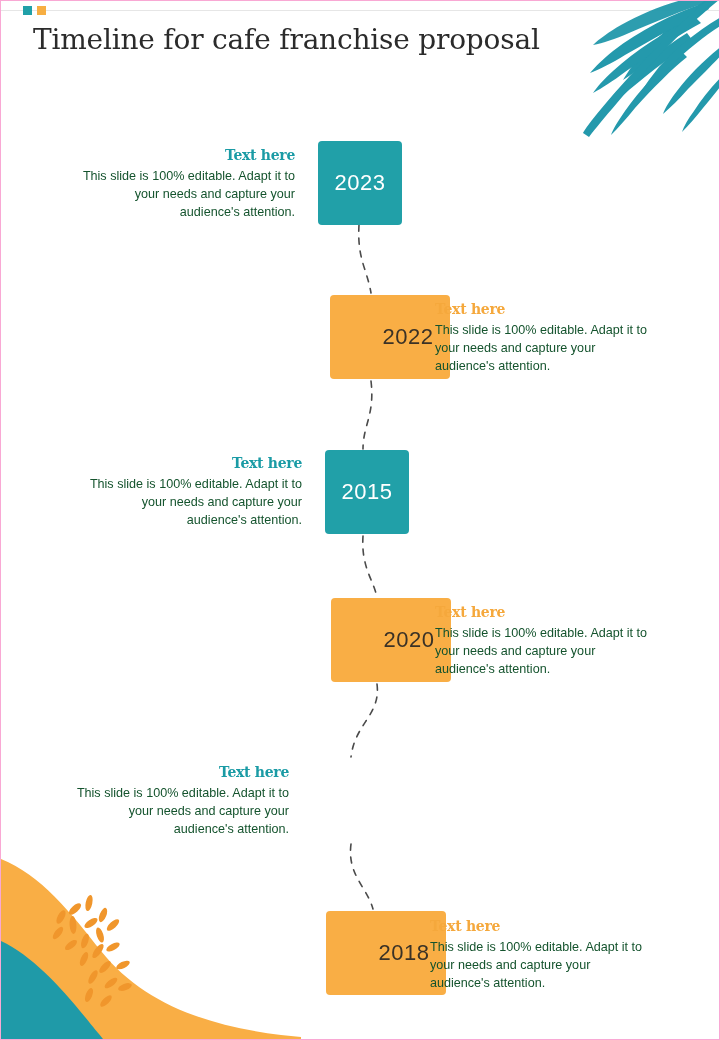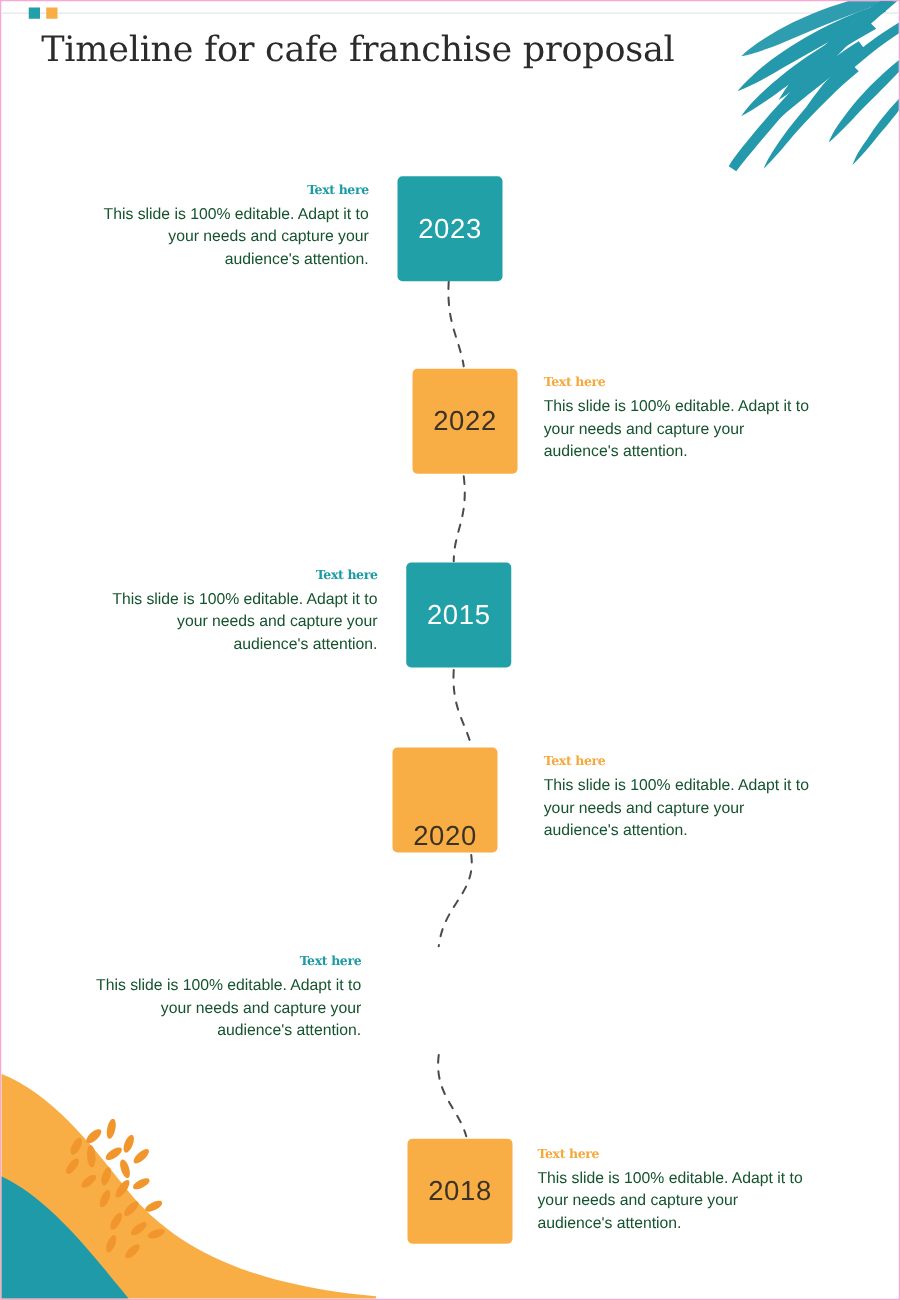--- a/index.html
+++ b/index.html
@@ -83,29 +83,29 @@
     height: 84px;
     border-radius: 4px;
     display: flex;
     align-items: center;
     justify-content: center;
     font-family: "Liberation Sans", sans-serif;
     font-size: 22px;
     letter-spacing: 0.5px;
   }
   .milestone.teal   { background: #21a0a8; color: #ffffff; }
-  .milestone.orange { background: #f9ae45; color: #3b3226; }
+  .milestone.orange { background: #f9ae45; color: #3b3226; padding-left: 36px; }
 
   .entry {
     position: absolute;
     width: 222px;
   }
   .entry .entry-heading {
     font-family: "DejaVu Serif", serif;
-    font-size: 10px;
+    font-size: 14px;
     font-weight: 700;
     margin: 0 0 5px 0;
     letter-spacing: -0.3px;
   }
   .entry .entry-body {
     font-family: "Liberation Sans", sans-serif;
     font-size: 12.6px;
     line-height: 1.42;
     color: #14532d;
     margin: 0;
@@ -180,21 +180,21 @@
     </div>
 
     <div class="milestone teal" style="left:324px; top:449px;">
       <span>2015</span>
     </div>
     <div class="entry left teal" style="left:79px; top:454px;">
       <p class="entry-heading">Text here</p>
       <p class="entry-body">This slide is 100% editable. Adapt it to your needs and capture your audience's attention.</p>
     </div>
 
-    <div class="milestone orange" style="left:313px; top:597px;align-items:flex-end;">
+    <div class="milestone orange" style="left:330px; top:597px;">
       <span>2020</span>
     </div>
     <div class="entry right orange" style="left:434px; top:603px;">
       <p class="entry-heading">Text here</p>
       <p class="entry-body">This slide is 100% editable. Adapt it to your needs and capture your audience's attention.</p>
     </div>
 
     <div class="entry left teal" style="left:66px; top:763px;">
       <p class="entry-heading">Text here</p>
       <p class="entry-body">This slide is 100% editable. Adapt it to your needs and capture your audience's attention.</p>

